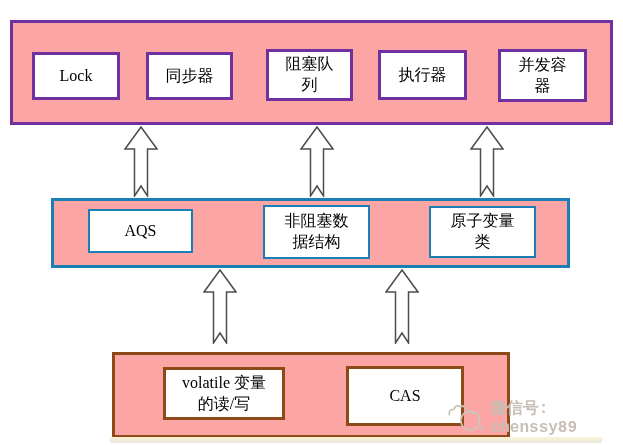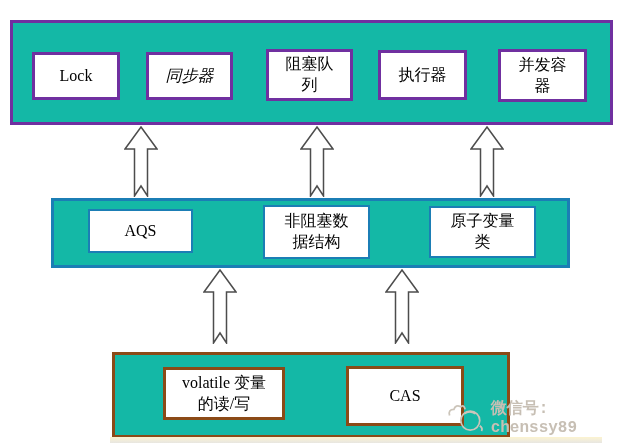--- a/index.html
+++ b/index.html
@@ -6,21 +6,21 @@
   #canvas{
     position:relative;
     width:623px;height:445px;
     background:#ffffff;
     font-family:"Liberation Serif","DejaVu Serif",serif;
     overflow:hidden;
   }
   .layer{
     position:absolute;
     box-sizing:border-box;
-    background:#14b8a6;
+    background:#fca5a5;
   }
   .layer-top{ left:10px; top:20px; width:603px; height:105px; border:3px solid #7030A0; }
   .layer-middle{ left:51px; top:198px; width:519px; height:70px; border:3px solid #1B7EB5; }
   .layer-bottom{ left:112px; top:352px; width:398px; height:86px; border:3px solid #8B4A17; }
 
   .box{
     position:absolute;
     box-sizing:border-box;
     background:#fff;
     display:flex;align-items:center;justify-content:center;
@@ -28,21 +28,21 @@
     font-size:16px;color:#000;
     line-height:1.3;
     white-space:pre-line;
   }
   .box-purple{ border:3px solid #7030A0; }
   .box-blue{ border:2px solid #1B7EB5; }
   .box-brown{ border:3px solid #8B4A17; }
 
   
   .b-lock  { left:19px;  top:29px; width:88px; height:48px; }
-  .b-sync  { left:133px; top:29px; width:87px; height:48px;font-style:italic; }
+  .b-sync  { left:133px; top:29px; width:87px; height:48px; }
   .b-queue { left:253px; top:26px; width:87px; height:52px; }
   .b-exec  { left:365px; top:27px; width:89px; height:50px; }
   .b-cc    { left:485px; top:26px; width:89px; height:53px; }
 
   
   .b-aqs   { left:34px;  top:8px; width:105px; height:44px; }
   .b-nb    { left:209px; top:4px; width:107px; height:54px; }
   .b-atom  { left:375px; top:5px; width:107px; height:52px; }
 
   

